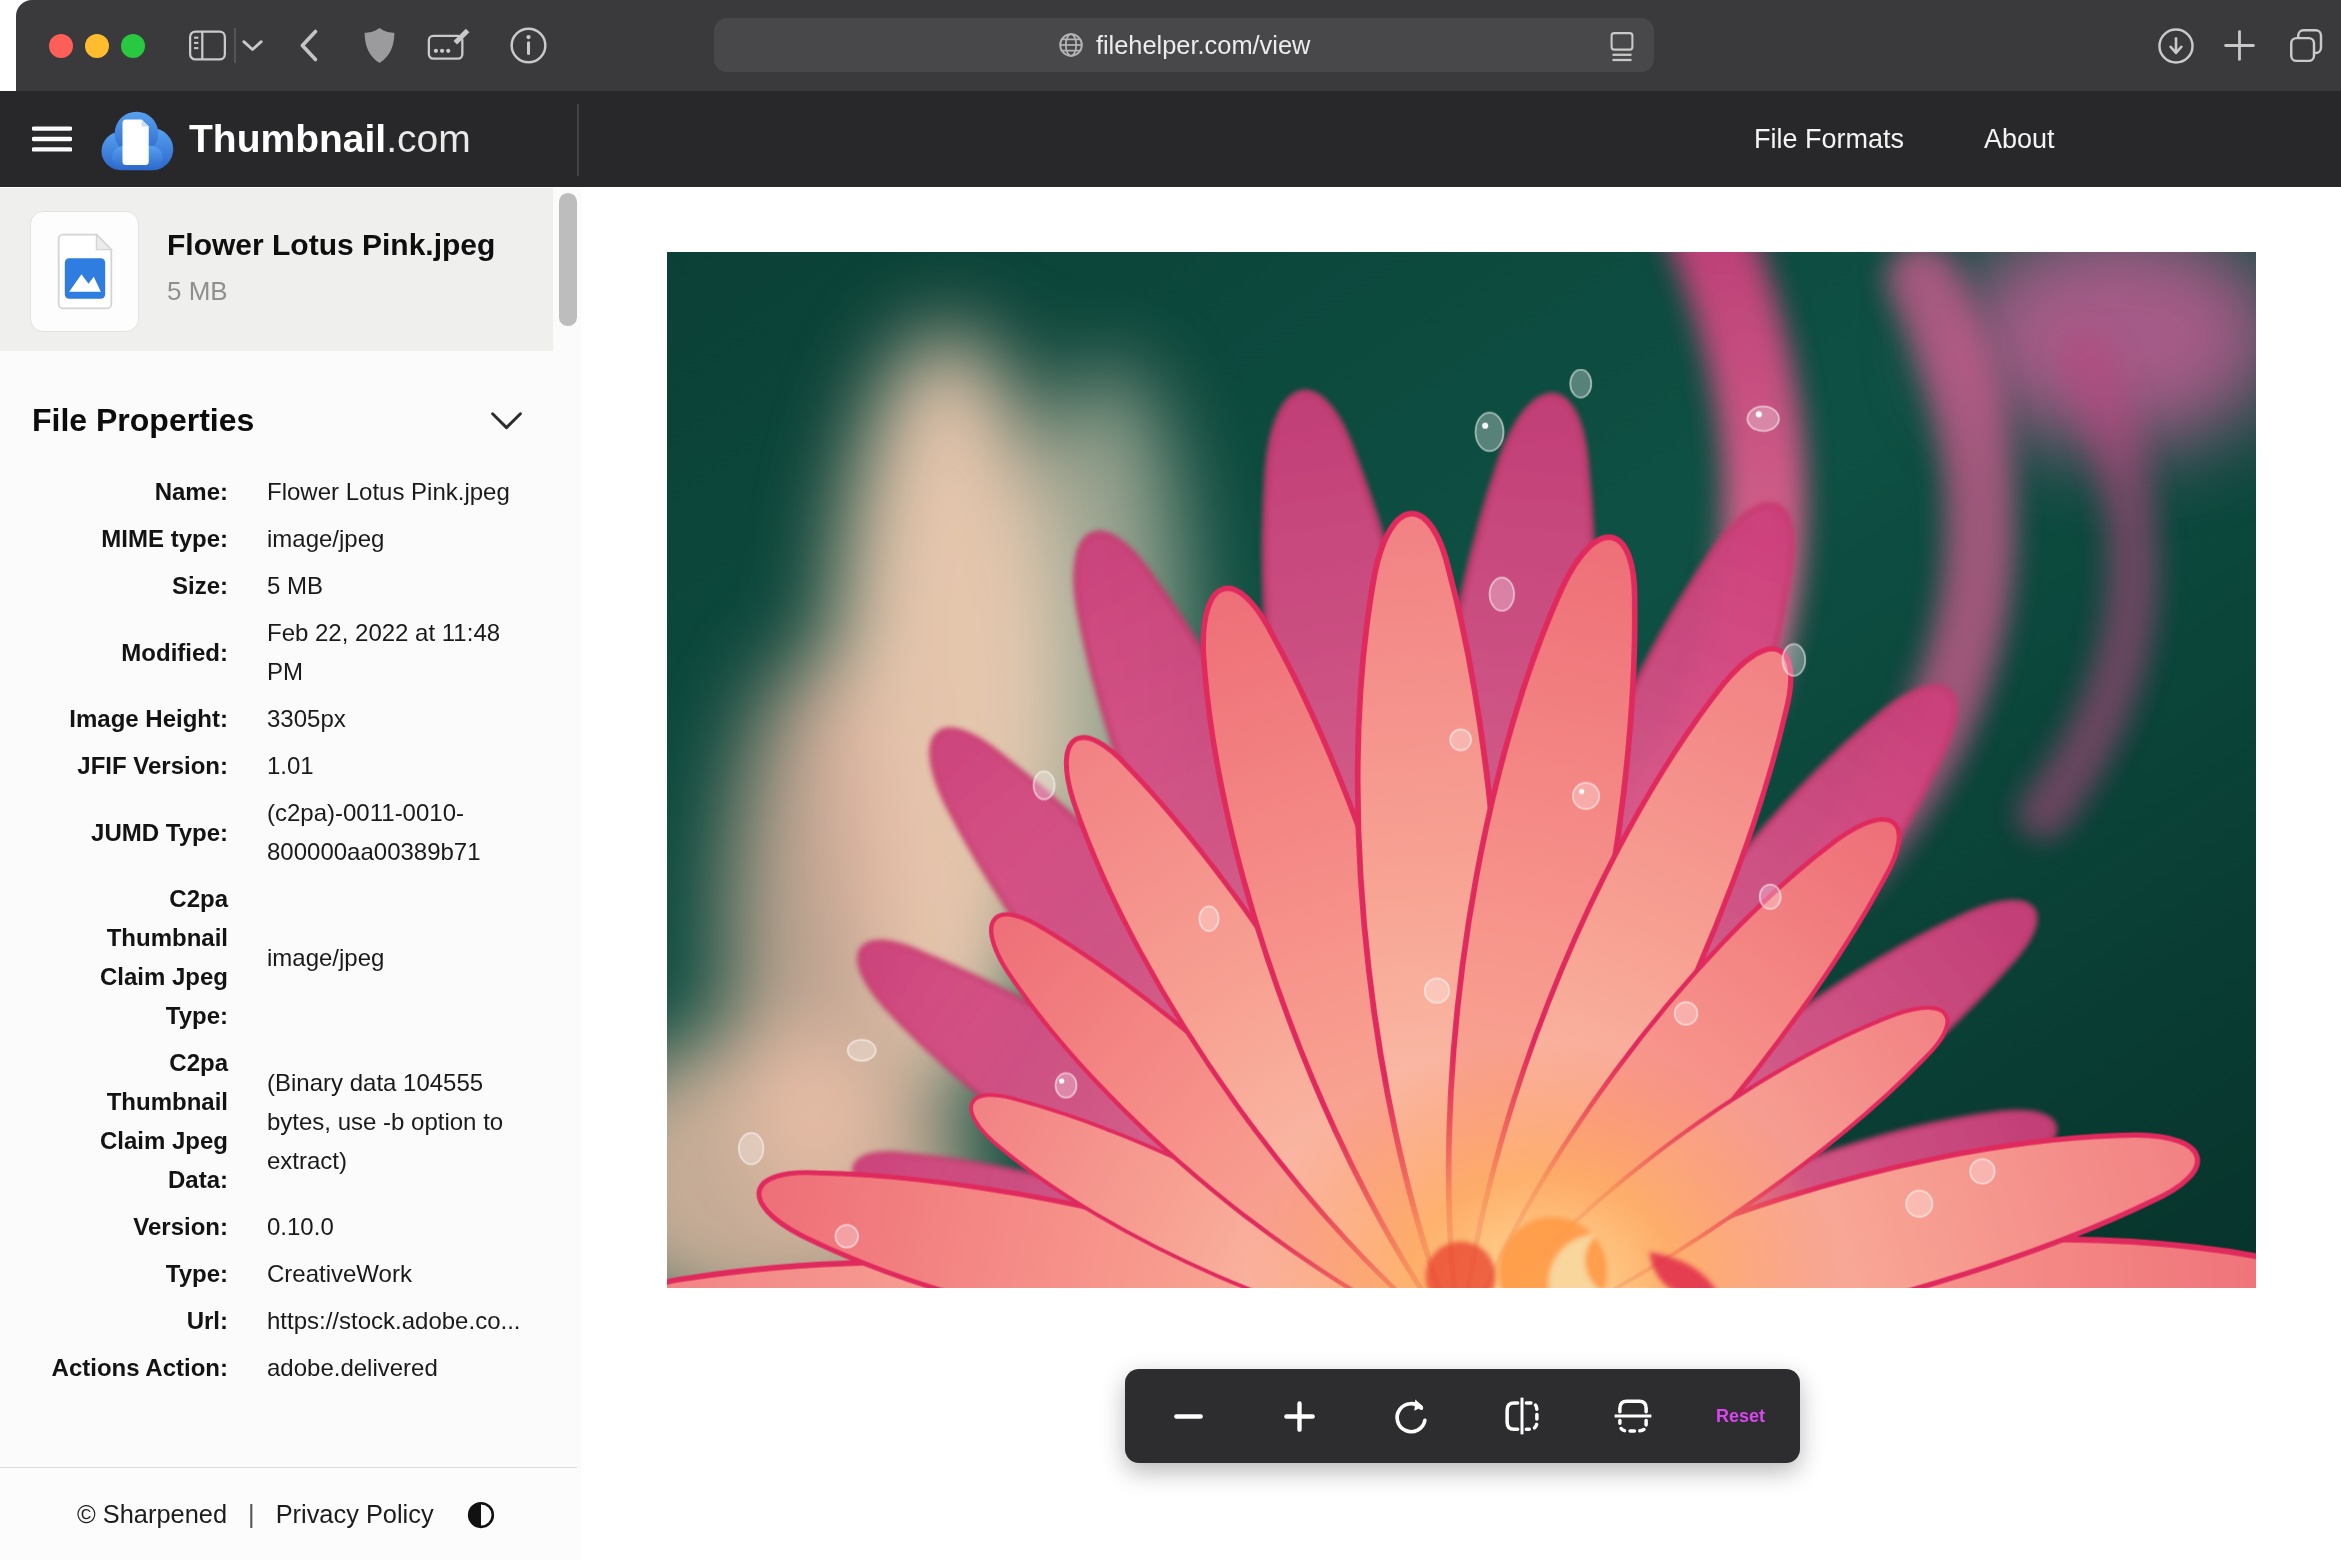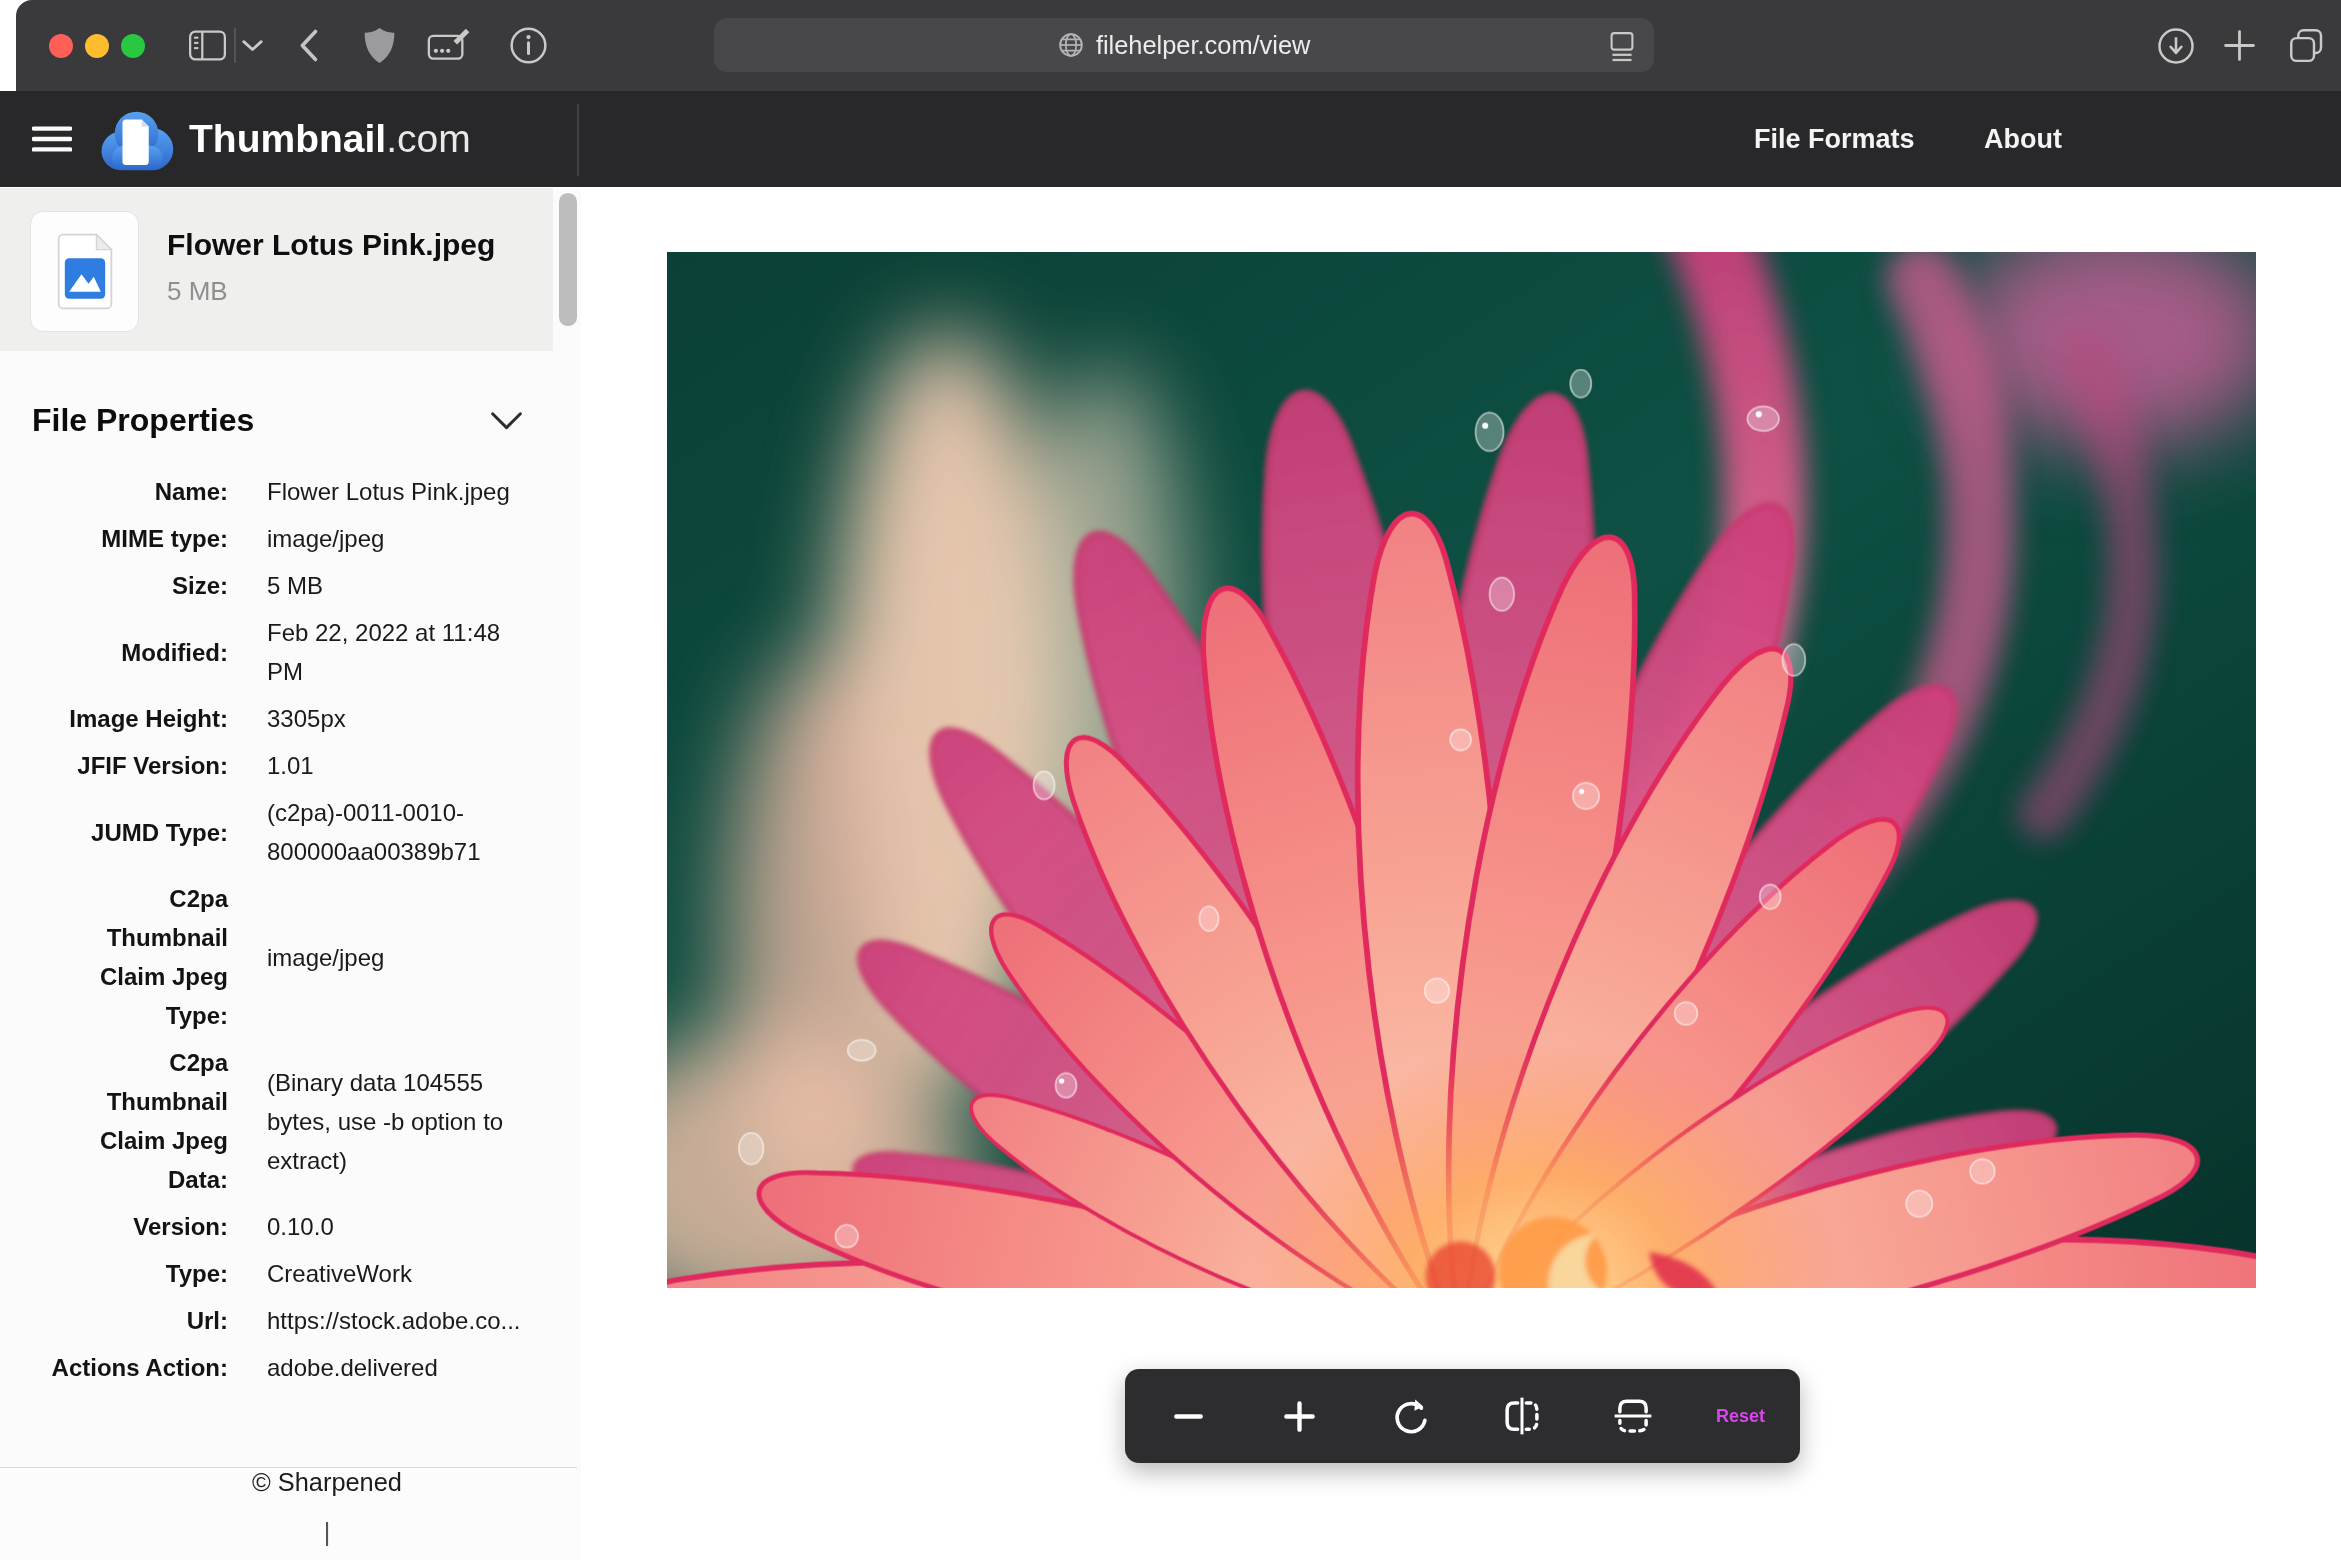--- a/index.html
+++ b/index.html
@@ -29,21 +29,21 @@
   .brand b { font-weight:700; }
   .brand .suffix { font-weight:300; color:#e9e9e9; }
   .nav-div { position:absolute; left:577px; top:13px; width:1.8px; height:72px; background:#414144; }
 
   .nav-btn { position:absolute; top:106px; height:69px; background:#454549; border:1.8px solid #58585c; border-radius:9.6px;
              display:flex; align-items:center; justify-content:center; gap:13px; color:#ffffff; font-size:27px; font-weight:700; cursor:pointer; }
   .btn-viewas { left:625px; width:225px; }
   .btn-saveas { left:877px; width:230px; }
   .btn-close  { left:1137px; width:170px; }
 
-  .nav-link { position:absolute; top:0; height:96px; display:flex; align-items:center; color:#f4f4f4; font-size:27px; font-weight:700; cursor:pointer; }
+  .nav-link { position:absolute; top:0; height:96px; display:flex; align-items:center; color:#f4f4f4; font-size:27px; font-weight:400; cursor:pointer; }
   .lnk-formats { left:1754px; }
   .lnk-about { left:1984px; }
   .btn-upload { position:absolute; left:2129px; top:104px; width:198px; height:74px; background:#1a6ae0; border-radius:11.4px;
                 display:flex; align-items:center; justify-content:center; gap:11.4px; color:#fff; font-size:28px; font-weight:700; cursor:pointer; }
 
   
   .sidebar { position:absolute; left:0; top:188px; width:680px; height:1373px; background:#fbfbfb; border-right:1.8px solid #d6d6d6; overflow:hidden; }
   .card-section { position:absolute; left:0; top:0; width:553px; height:163px; background:#efefee; }
   .file-card { position:absolute; left:30px; top:23px; width:109px; height:121px; background:#fdfdfd; border:1.8px solid #e3e3e3; border-radius:13px;
                display:flex; align-items:center; justify-content:center; }
@@ -52,21 +52,21 @@
 
   .props-header { position:absolute; left:32px; top:214px; width:491px; display:flex; align-items:center; justify-content:space-between; }
   .props-title { font-size:32px; font-weight:700; color:#0c0c0c; }
 
   .props { position:absolute; left:0; top:284px; width:579px; padding-left:32px; }
   .prow { display:flex; gap:39px; align-items:center; margin-bottom:8px;margin-left:16px; }
   .plabel { width:180px; flex-shrink:0; text-align:right; font-weight:700; font-size:24px; line-height:39px; color:#131313; }
   .pvalue { width:259px; font-size:24px; line-height:39px; color:#1a1a1a; }
 
   .side-footer { position:absolute; left:0; bottom:0; width:577px; height:94px; background:#fcfcfc; border-top:1.8px solid #dbdbdb;
-                 display:flex; align-items:center; gap:21px; padding-left:77px; font-size:25.4px; color:#1c1c1c;flex-direction:column; }
+                 display:flex; align-items:center; gap:21px; padding-left:77px; font-size:25.4px; color:#1c1c1c; }
   .side-footer .sep { color:#555; }
   .privacy { cursor:pointer; }
   .theme-toggle { margin-left:12.3px; cursor:pointer; display:flex; align-items:center; }
 
   .scroll-thumb { position:absolute; left:559px; top:5.3px; width:17.5px; height:133px; border-radius:8.8px; background:#bdbdbd; }
 
   
   .main { position:absolute; left:581px; top:188px; width:1761px; height:1373px; background:#ffffff; }
   .photo { position:absolute; left:86px; top:64px; width:1589px; height:1036px; }
 

